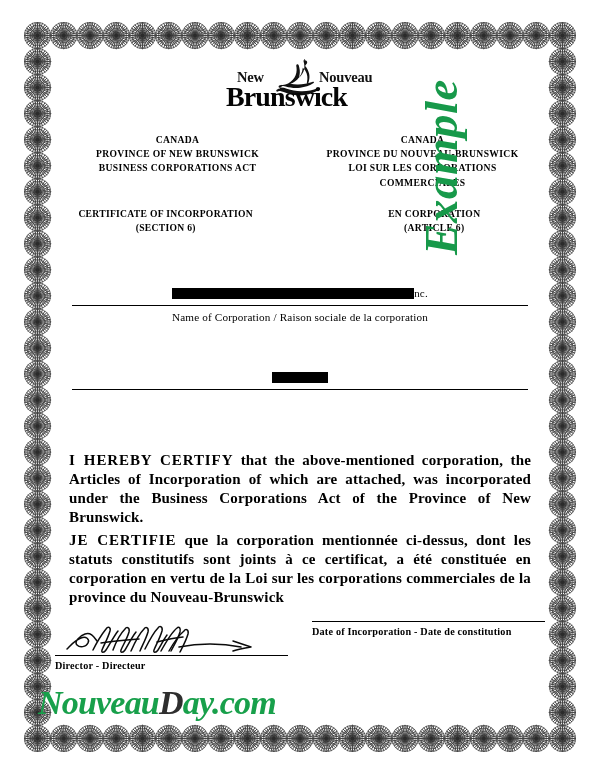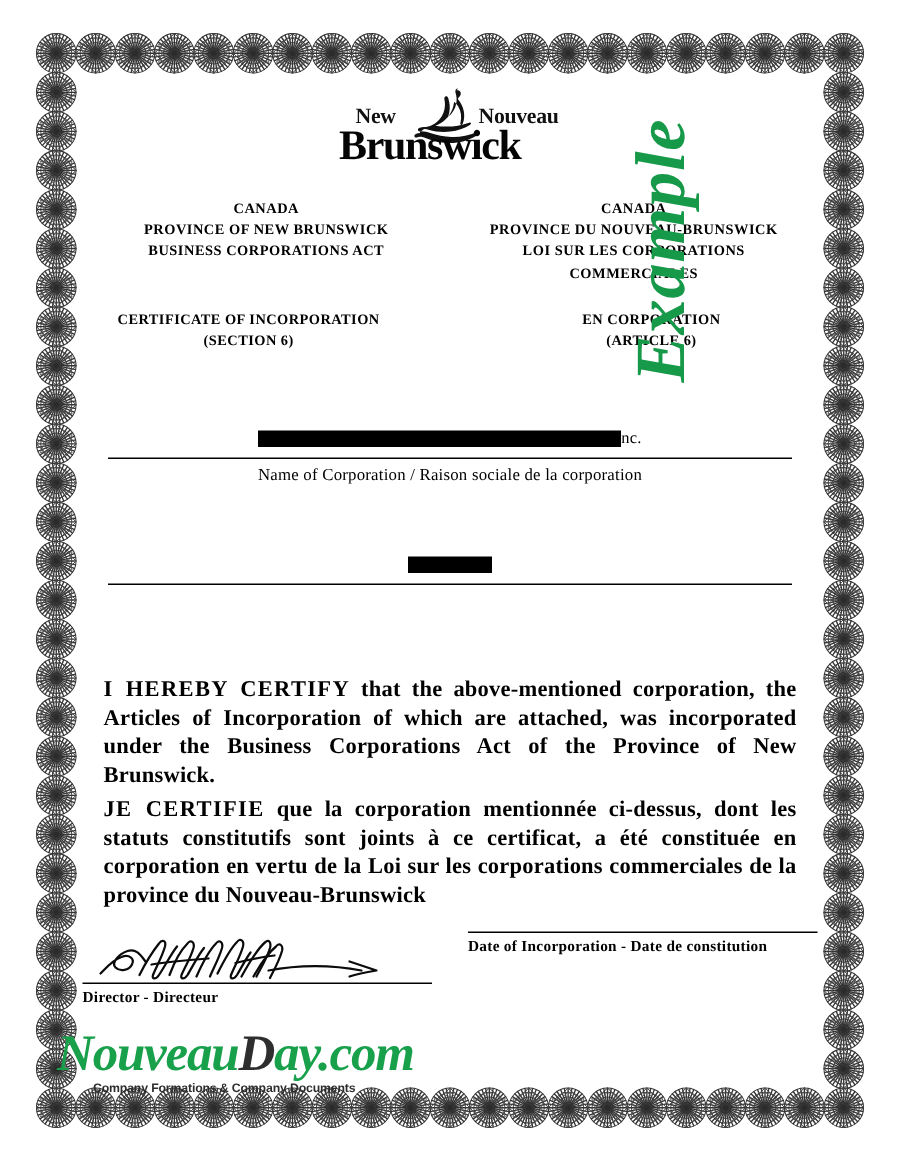--- a/index.html
+++ b/index.html
@@ -499,16 +499,15 @@
     </div>
 
   </div>
 
   <div id="example-watermark">
     <div class="wm-text">Example</div>
   </div>
 
   <div id="systemday-logo">
     <div class="sd-wordmark"><span class="sd-green">Nouveau</span><span class="sd-dark">D</span><span class="sd-green">ay.com</span></div>
-    <div class="sd-tag">Company Formations &amp; Company Documents</div>
   </div>
 
 </div>
 
 </body></html>

